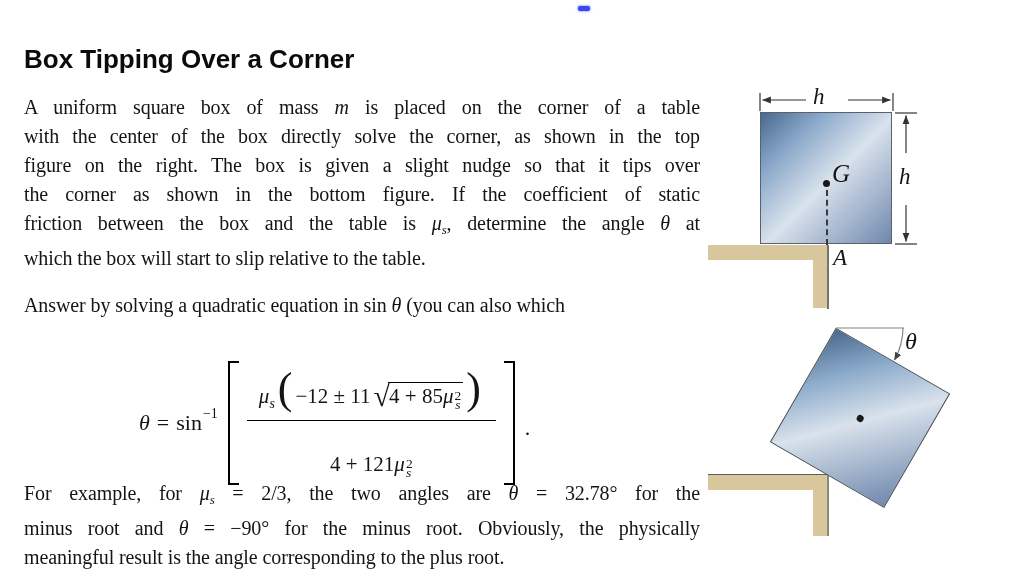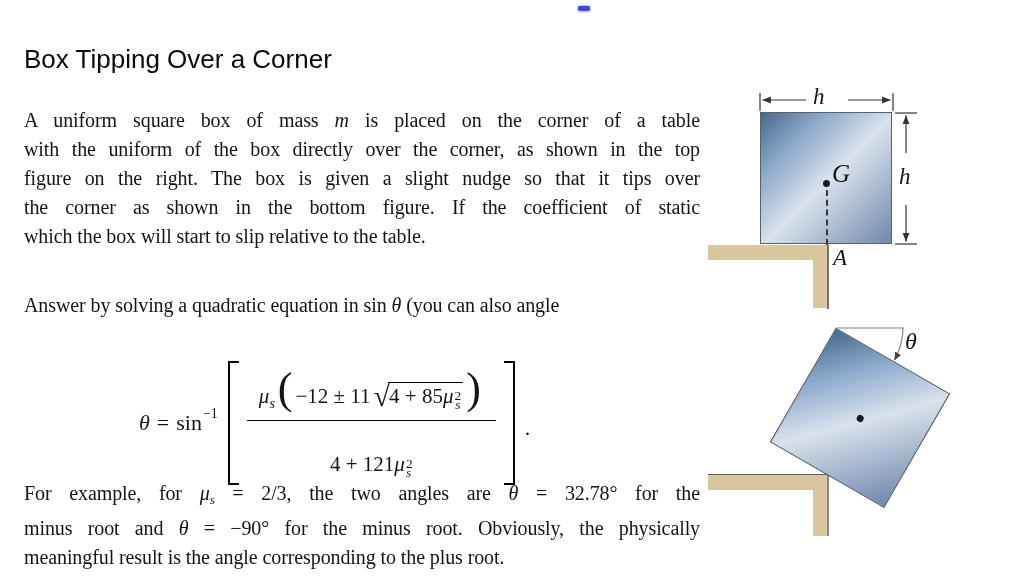--- a/index.html
+++ b/index.html
@@ -1,20 +1,20 @@
 <!DOCTYPE html>
 <html style="--box-dark: #48688c; --box-mid1: #8aa9ca; --box-light: #d9e2ec; --box-mid2: #6f88ad; --table-tan: #d8c79d; --edge-gray: #757468; --accent-blue: #3c45f0;"><head>
 <meta charset="utf-8">
 <style>
   html,body{margin:0;padding:0;background:#fff;}
   #page{position:relative;width:1024px;height:581px;background:#fff;overflow:hidden;
         font-family:"Liberation Serif",serif;color:#141414;}
   
   .title{position:absolute;left:24px;top:44px;font-family:"Liberation Sans",sans-serif;
-         font-weight:400;font-size:26px;color:#0b0b0b;white-space:nowrap;}
+         font-weight:700;font-size:26px;color:#0b0b0b;white-space:nowrap;}
   .para{position:absolute;left:24px;width:676px;font-size:20px;line-height:29px;
         letter-spacing:-0.1px;}
   .tline{text-align:justify;text-align-last:justify;}
   .tline:last-child{text-align-last:left;}
   .seg-i{font-style:italic;}
   .seg-sub{font-style:italic;font-size:13px;vertical-align:-4px;}
   
   .equation{position:absolute;left:139px;top:368px;display:flex;align-items:center;
             font-size:22px;white-space:nowrap;}
   .it{font-style:italic;}
@@ -58,29 +58,30 @@
 </style>
 </head>
 <body>
 
 <div id="page">
 
   <div class="cursor-dash"></div>
 
   <div class="title">Box Tipping Over a Corner</div>
 
-  <div class="para" style="top:106px;">
+  <div class="para" style="top:93px;">
       <div class="tline"><span>A uniform square box of mass </span><span class="seg-i">m</span><span> is placed on the corner of a table</span></div>
-      <div class="tline"><span>with the uniform of the box directly over the corner, as shown in the top</span></div>
+      <div class="tline"><span>with the center of the box directly solve the corner, as shown in the top</span></div>
       <div class="tline"><span>figure on the right. The box is given a slight nudge so that it tips over</span></div>
       <div class="tline"><span>the corner as shown in the bottom figure. If the coefficient of static</span></div>
+      <div class="tline"><span>friction between the box and the table is </span><span class="seg-i">μ</span><span class="seg-sub">s</span><span>, determine the angle </span><span class="seg-i">θ</span><span> at</span></div>
       <div class="tline"><span>which the box will start to slip relative to the table.</span></div>
     </div>
   <div class="para" style="top:291px;">
-      <div class="tline"><span>Answer by solving a quadratic equation in sin </span><span class="seg-i">θ</span><span> (you can also angle</span></div>
+      <div class="tline"><span>Answer by solving a quadratic equation in sin </span><span class="seg-i">θ</span><span> (you can also which</span></div>
     </div>
   <div class="para" style="top:479px;">
       <div class="tline"><span>For example, for </span><span class="seg-i">μ</span><span class="seg-sub">s</span><span> = 2/3, the two angles are </span><span class="seg-i">θ</span><span> = 32.78° for the</span></div>
       <div class="tline"><span>minus root and </span><span class="seg-i">θ</span><span> = −90° for the minus root. Obviously, the physically</span></div>
       <div class="tline"><span>meaningful result is the angle corresponding to the plus root.</span></div>
     </div>
 
   <div class="equation">
     <span class="it">θ</span>
     <span class="eq-sp">=</span>

